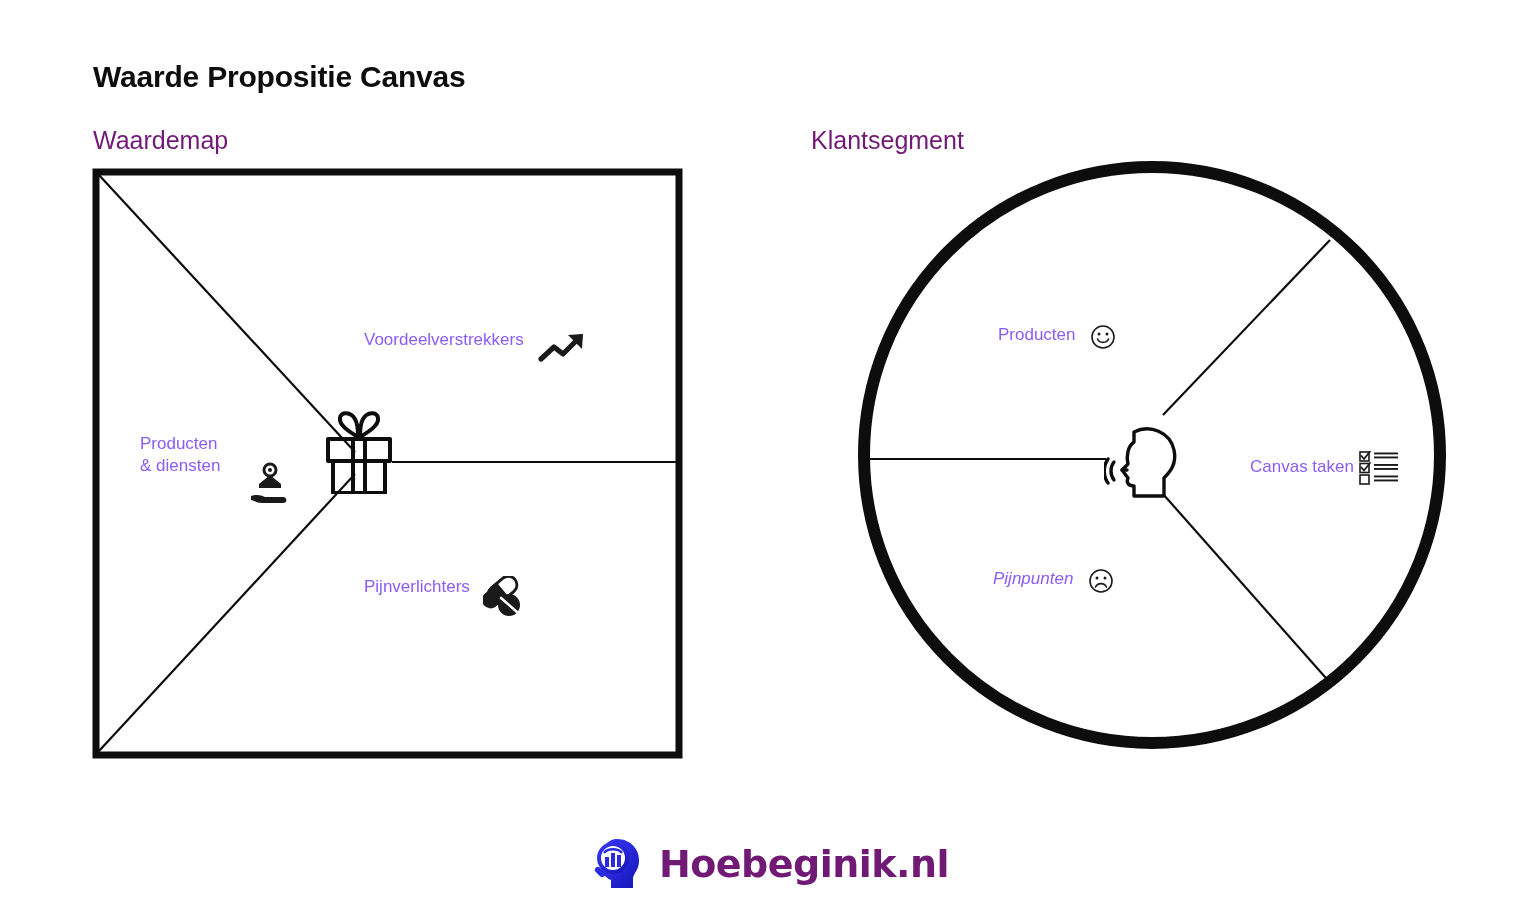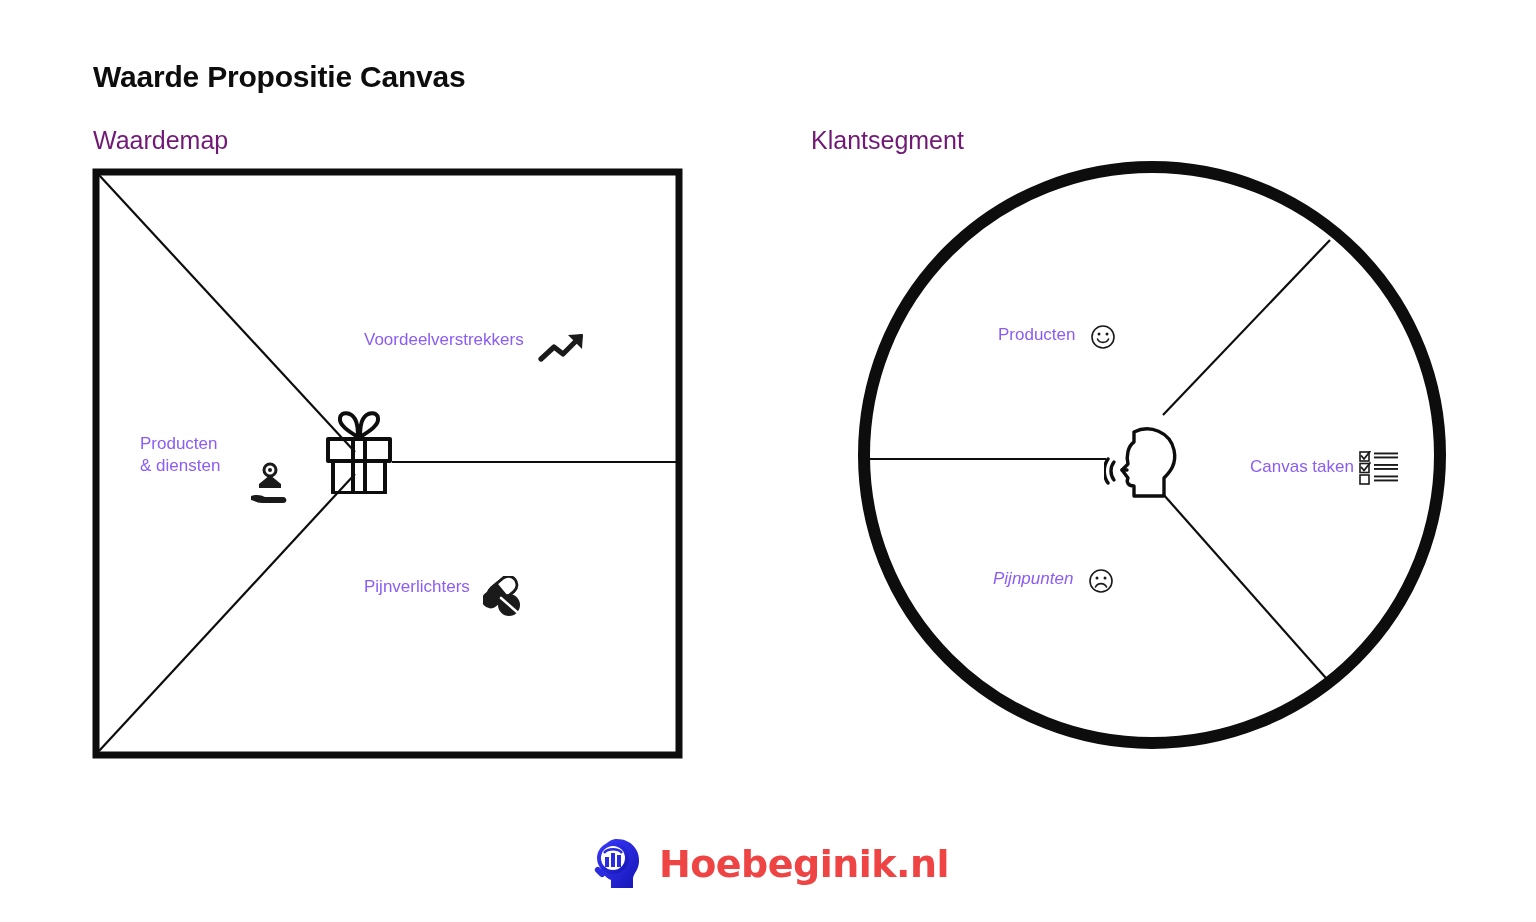--- a/index.html
+++ b/index.html
@@ -95,21 +95,21 @@
     display: flex;
     align-items: center;
     justify-content: center;
     gap: 14px;
   }
   .logo-mark { flex: 0 0 auto; display: block; }
   .logo-text {
     font-size: 38px;
     font-weight: 700;
     letter-spacing: -0.5px;
-    color: #ef4444;
+    color: #701a75;
     white-space: nowrap;
     font-family: "DejaVu Sans", "Liberation Sans", sans-serif;
   }
 </style>
 </head>
 <body>
 
 <div class="page-title">Waarde Propositie Canvas</div>
 
 <div class="panel-heading" id="heading-waardemap">Waardemap</div>

